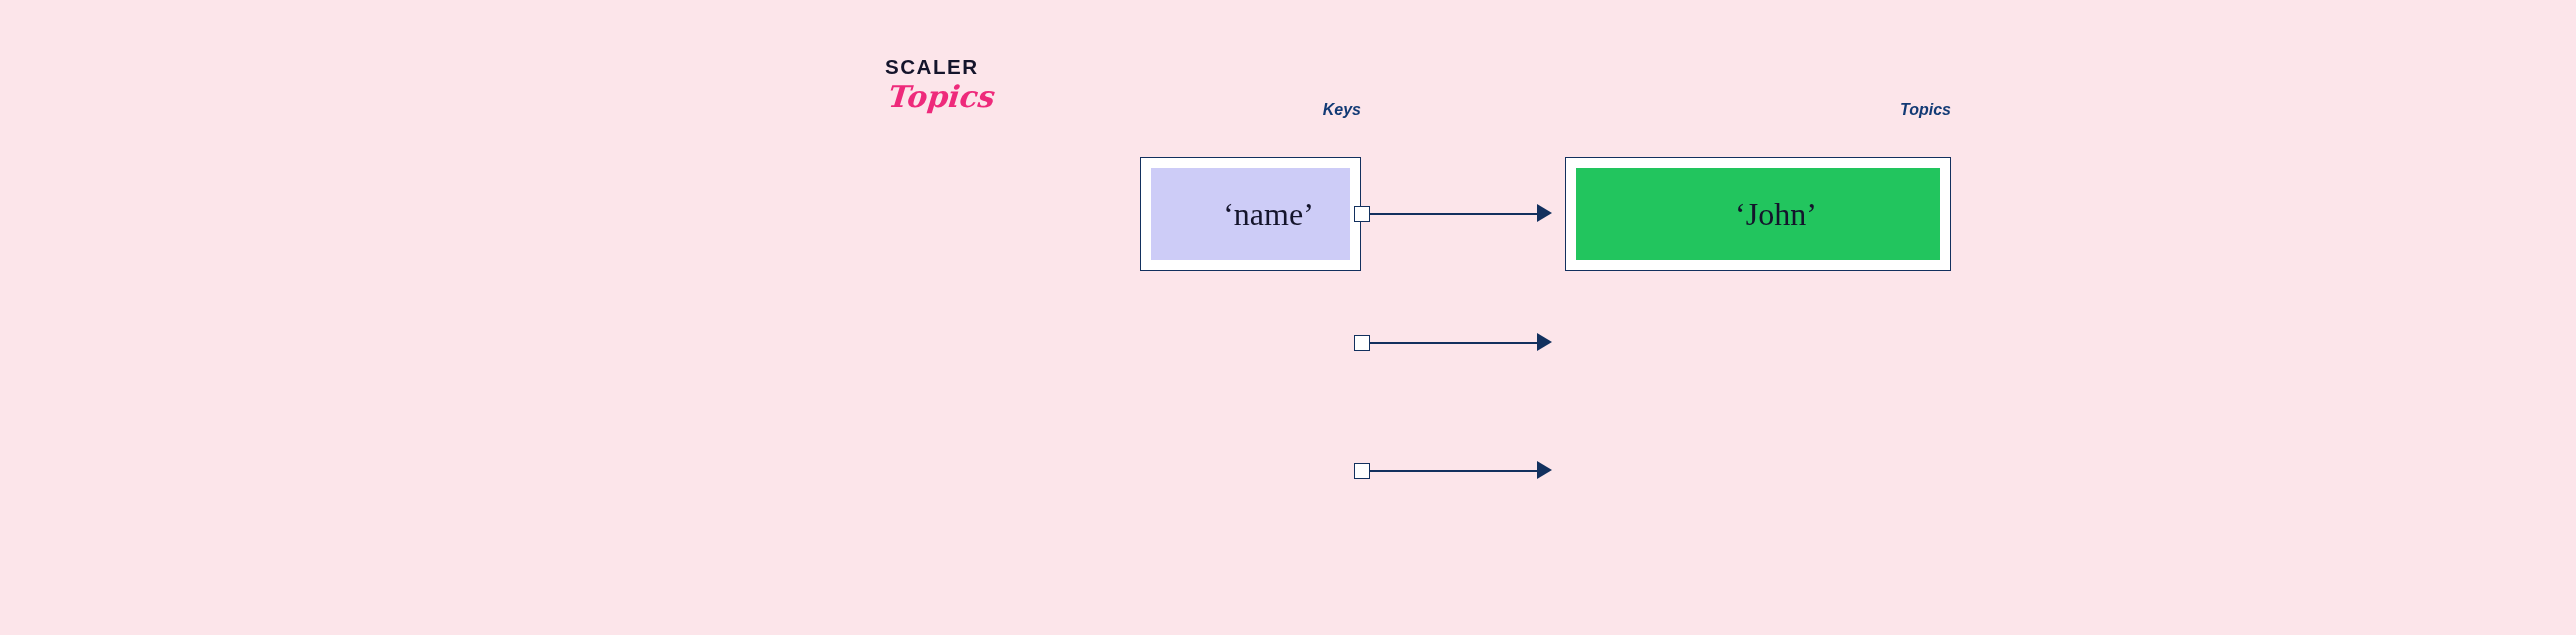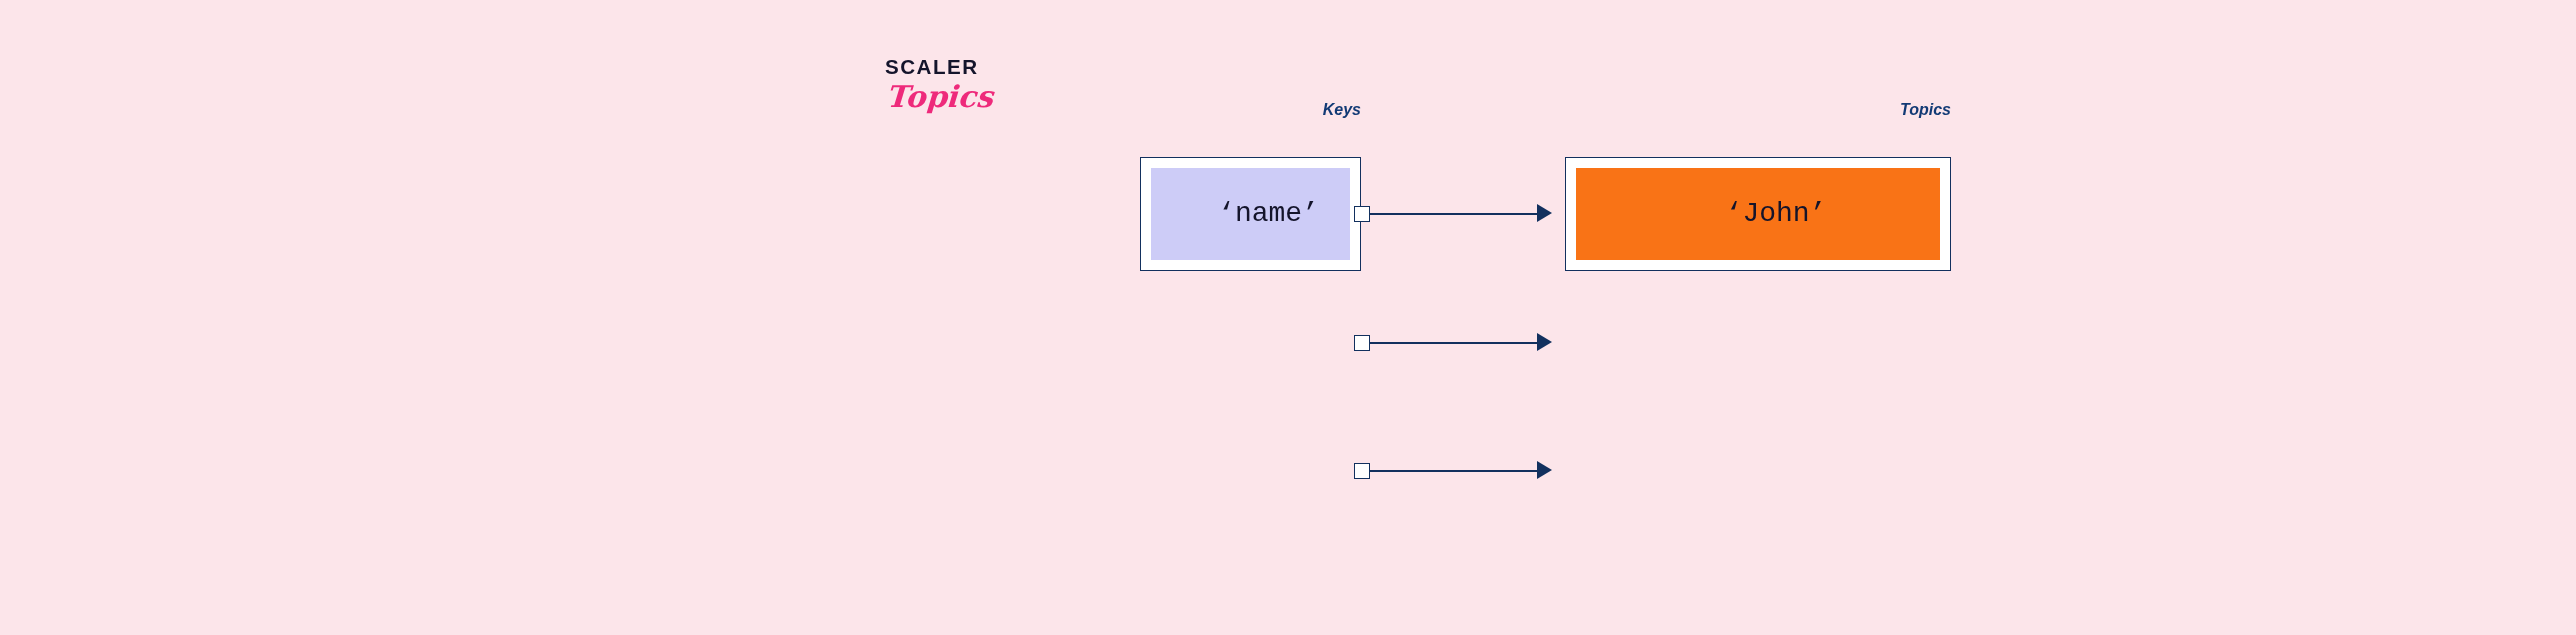--- a/index.html
+++ b/index.html
@@ -99,42 +99,42 @@
   }
   .framed .inner {
     width: 100%;
     height: 100%;
     box-sizing: border-box;
     display: flex;
     align-items: center;
     justify-content: center;
   }
   .framed .inner .txt {
-    font-family: Liberation Mono, monospace;
-    font-size: 28px;
+    font-family: Liberation Serif, serif;
+    font-size: 32px;
     color: #14142b;
     line-height: 1;
     white-space: nowrap;
     margin-left: 36px;
   }
 
   .key-box {
     left: 1140px;
     width: 221px;
   }
   .key-box .inner {
     background: #cdccf7;
   }
 
   .value-box {
     left: 1565px;
     width: 386px;
   }
   .value-box .inner {
-    background: #f97316;
+    background: #22c55e;
   }
 
   
   .connector {
     position: absolute;
     left: 1354px;
     top: 49px;
     width: 15.5px;
     height: 15.5px;
     box-sizing: border-box;

